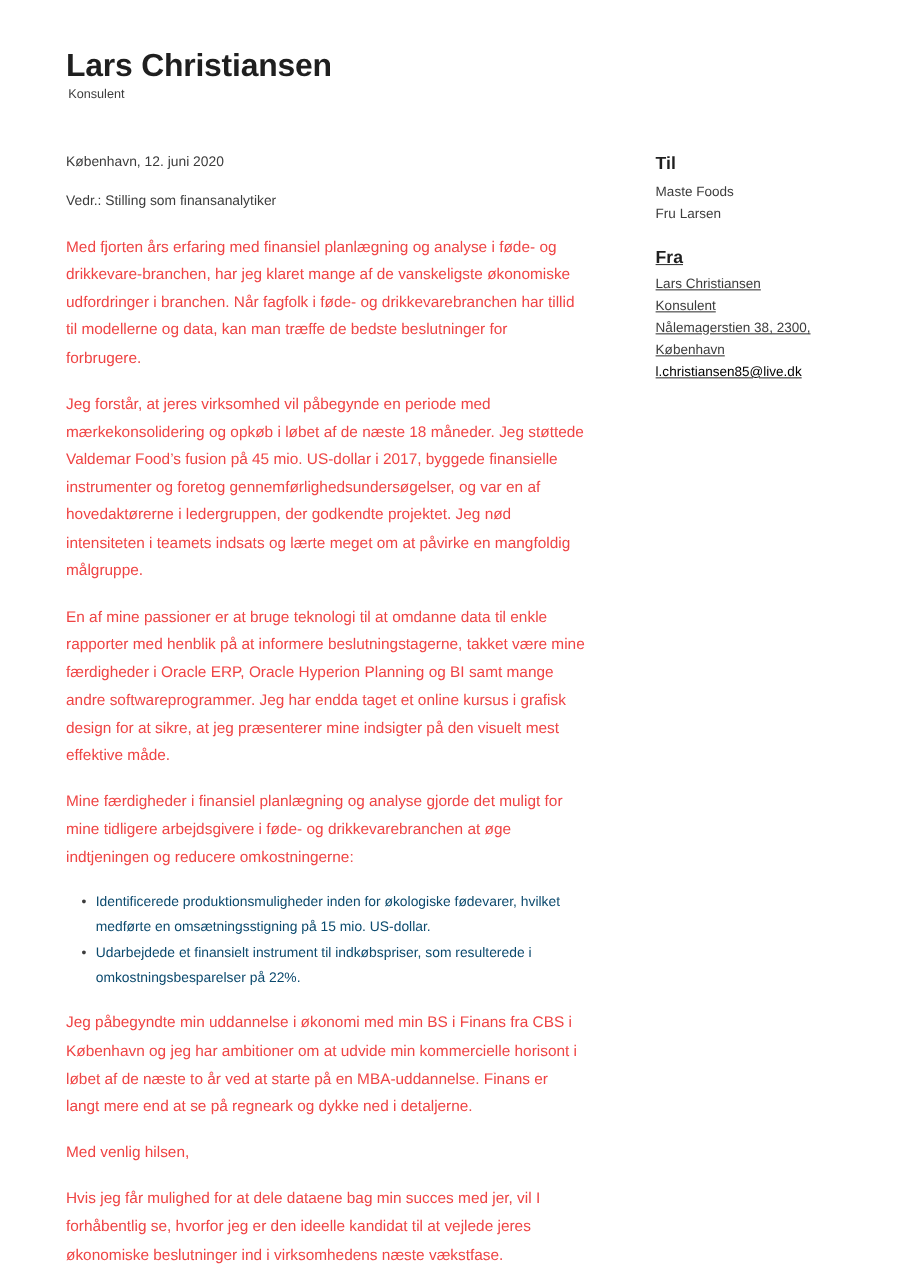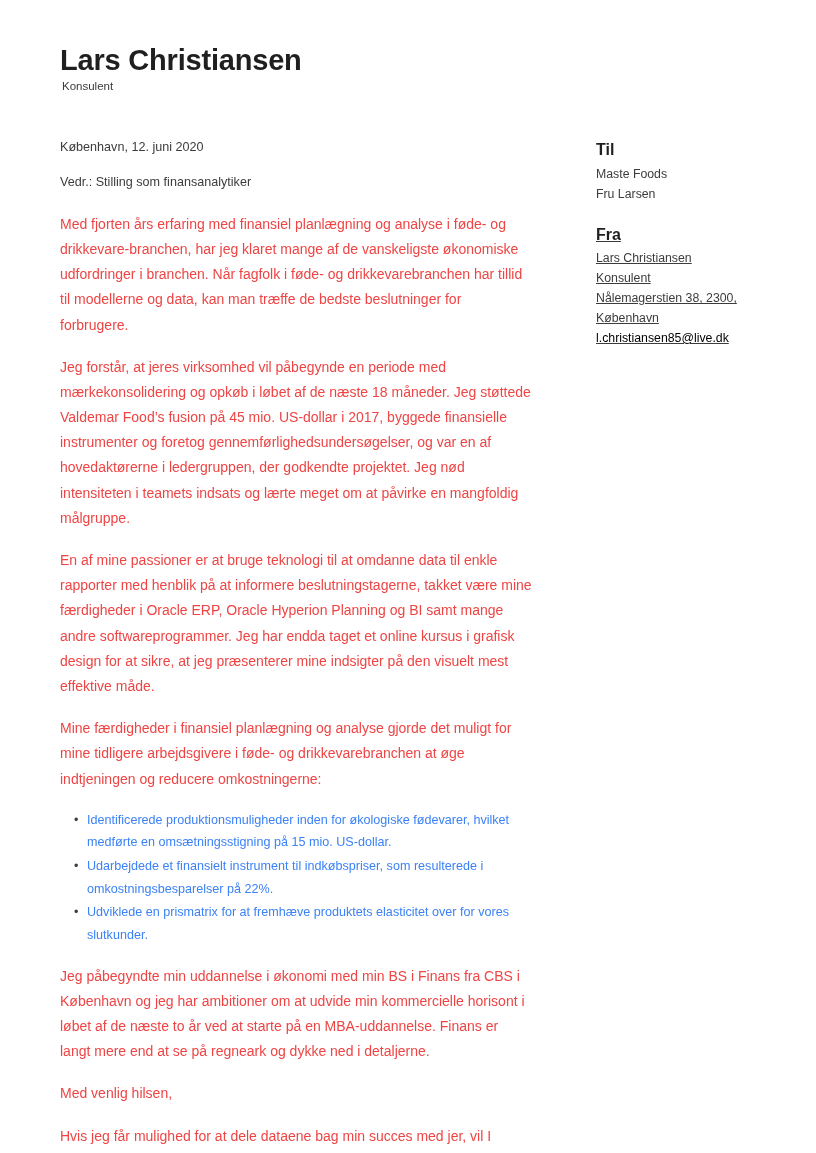--- a/index.html
+++ b/index.html
@@ -89,21 +89,21 @@
   }
 
   ul.bullets {
     list-style: none;
     margin: 0 0 17px 0;
     padding: 0;
   }
   ul.bullets li {
     font-size: 12.6px;
     line-height: 1.80;
-    color: #3b82f6;
+    color: #0c4a6e;
     position: relative;
     padding-left: 27px;
     margin: 0 0 1px 0;
   }
   ul.bullets li::before {
     content: "\2022";
     position: absolute;
     left: 14px;
     top: 0;
     color: #3c3c3c;
@@ -161,21 +161,20 @@
       <div class="meta-line subject">Vedr.: Stilling som finansanalytiker</div>
 
       <p class="para">Med fjorten års erfaring med finansiel planlægning og analyse i føde- og drikkevare-branchen, har jeg klaret mange af de vanskeligste økonomiske udfordringer i branchen. Når fagfolk i føde- og drikkevarebranchen har tillid til modellerne og data, kan man træffe de bedste beslutninger for forbrugere.</p>
       <p class="para">Jeg forstår, at jeres virksomhed vil påbegynde en periode med mærkekonsolidering og opkøb i løbet af de næste 18 måneder. Jeg støttede Valdemar Food’s fusion på 45 mio. US-dollar i 2017, byggede finansielle instrumenter og foretog gennemførlighedsundersøgelser, og var en af hovedaktørerne i ledergruppen, der godkendte projektet. Jeg nød intensiteten i teamets indsats og lærte meget om at påvirke en mangfoldig målgruppe.</p>
       <p class="para">En af mine passioner er at bruge teknologi til at omdanne data til enkle rapporter med henblik på at informere beslutningstagerne, takket være mine færdigheder i Oracle ERP, Oracle Hyperion Planning og BI samt mange andre softwareprogrammer. Jeg har endda taget et online kursus i grafisk design for at sikre, at jeg præsenterer mine indsigter på den visuelt mest effektive måde.</p>
       <p class="para">Mine færdigheder i finansiel planlægning og analyse gjorde det muligt for mine tidligere arbejdsgivere i føde- og drikkevarebranchen at øge indtjeningen og reducere omkostningerne:</p>
 
       <ul class="bullets">
         <li>Identificerede produktionsmuligheder inden for økologiske fødevarer, hvilket medførte en omsætningsstigning på 15 mio. US-dollar.</li>
         <li>Udarbejdede et finansielt instrument til indkøbspriser, som resulterede i omkostningsbesparelser på 22%.</li>
-        <li>Udviklede en prismatrix for at fremhæve produktets elasticitet over for vores slutkunder.</li>
       </ul>
 
       <p class="para">Jeg påbegyndte min uddannelse i økonomi med min BS i Finans fra CBS i København og jeg har ambitioner om at udvide min kommercielle horisont i løbet af de næste to år ved at starte på en MBA-uddannelse. Finans er langt mere end at se på regneark og dykke ned i detaljerne.</p>
       <p class="para closing">Med venlig hilsen,</p>
 
       <p class="para">Hvis jeg får mulighed for at dele dataene bag min succes med jer, vil I forhåbentlig se, hvorfor jeg er den ideelle kandidat til at vejlede jeres økonomiske beslutninger ind i virksomhedens næste vækstfase.</p>
       <p class="para signature">Lars Christiansen</p>
     </div>
 
     <div class="col-side">

